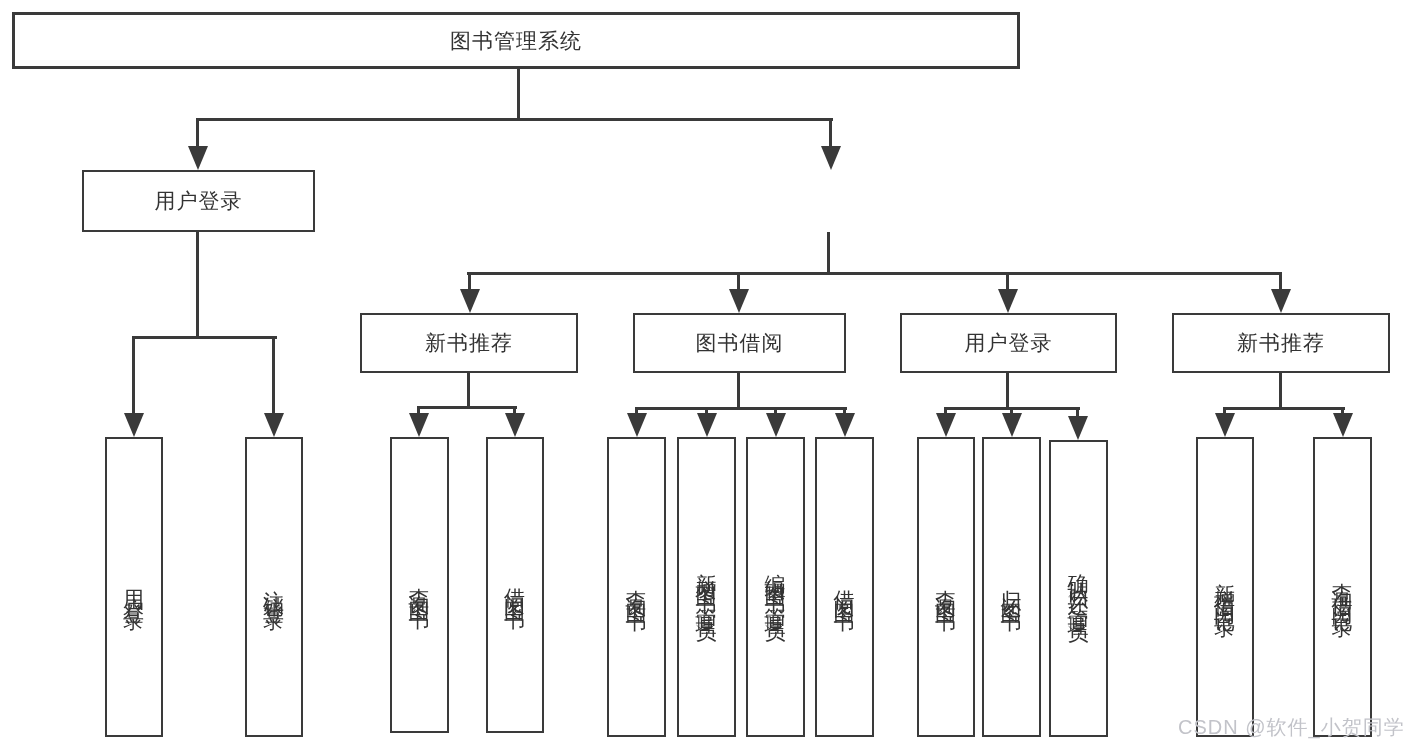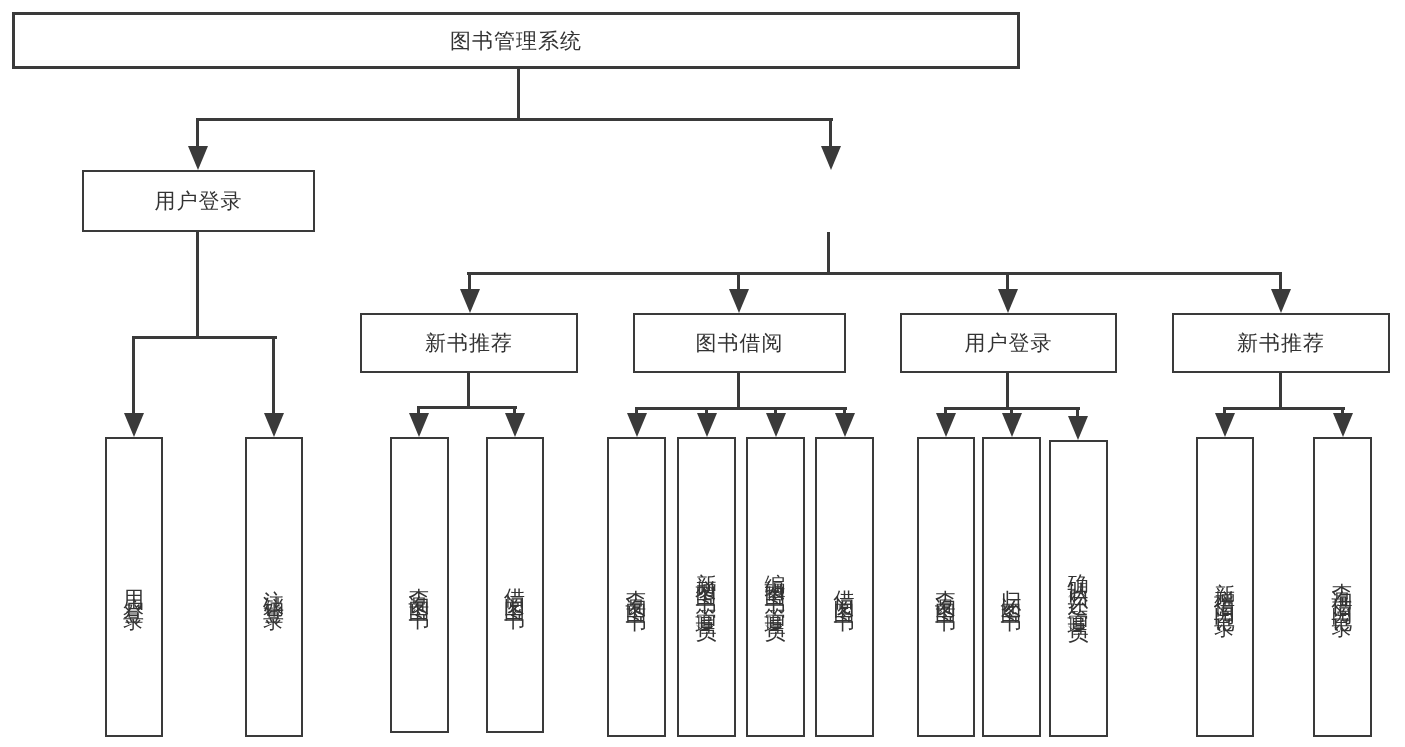--- a/index.html
+++ b/index.html
@@ -175,14 +175,15 @@
     <span>确认归还（管理员）</span>
   </div>
 
   <div class="box vbox" style="left:1196px;top:437px;width:58px;height:300px;">
     <span>新增借阅记录</span>
   </div>
   <div class="box vbox" style="left:1313px;top:437px;width:59px;height:300px;">
     <span>查询借阅记录</span>
   </div>
 
+  <div class="watermark">CSDN @软件_小贺同学</div>
 
 </div>
 
 </body></html>

